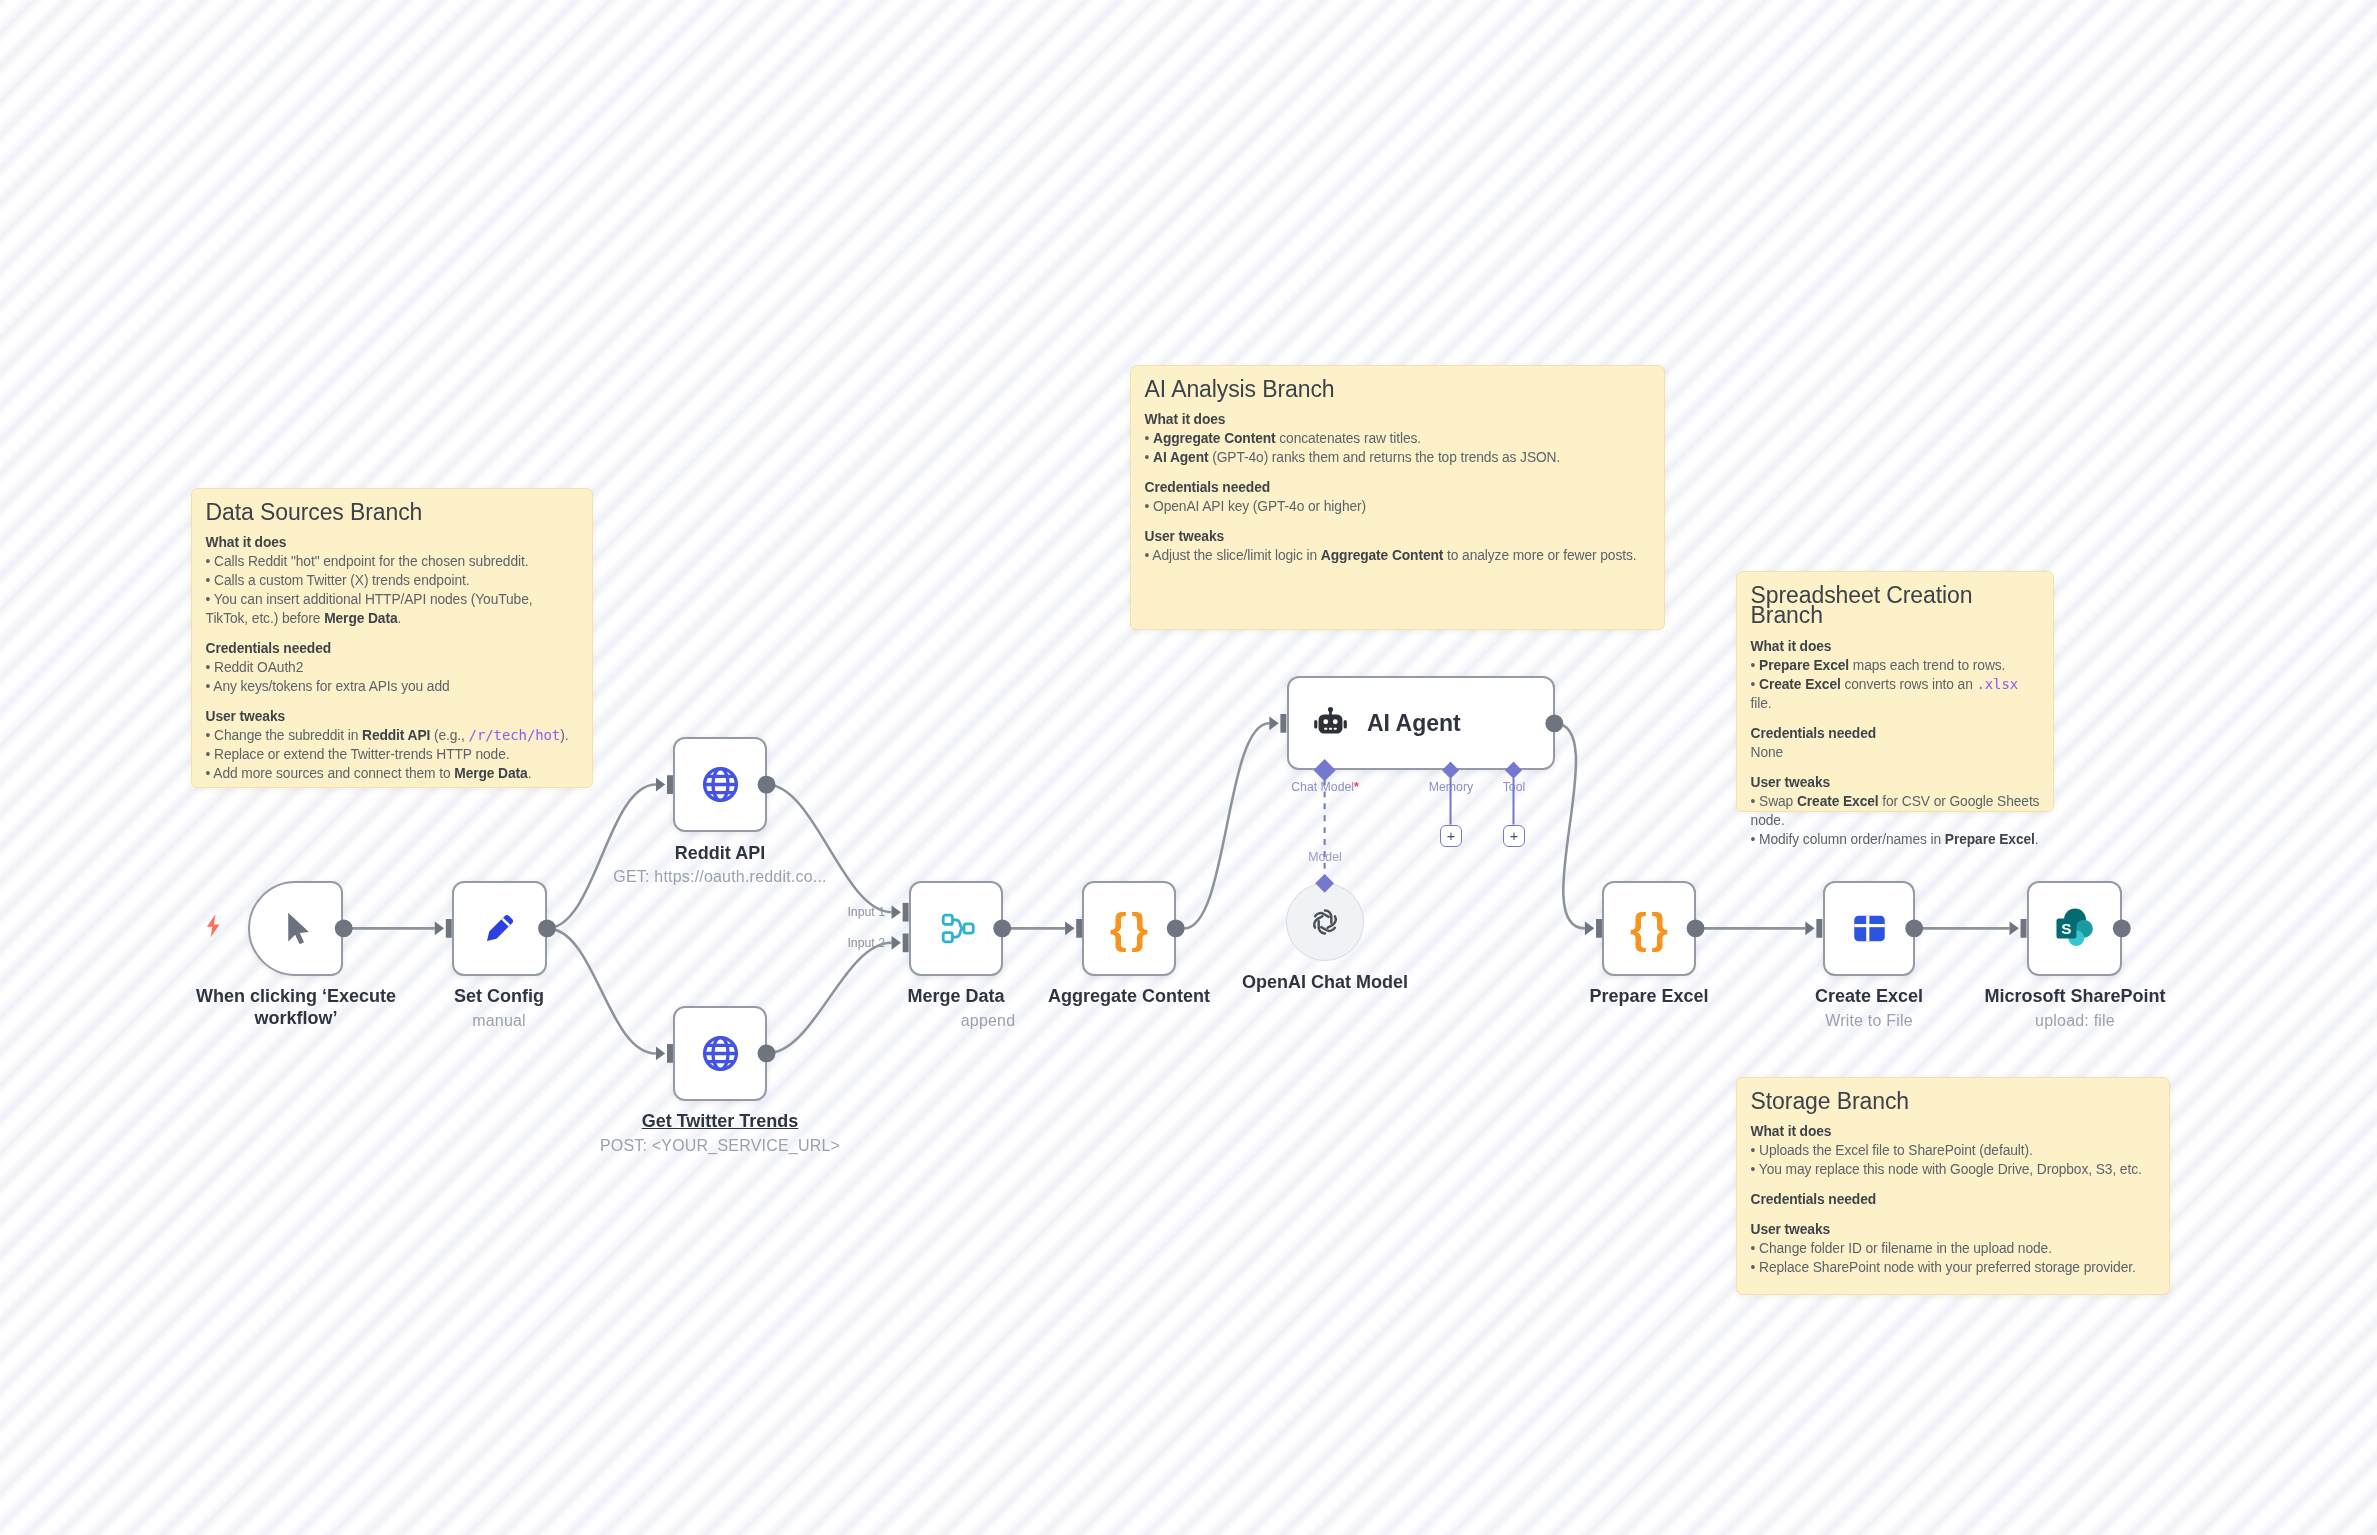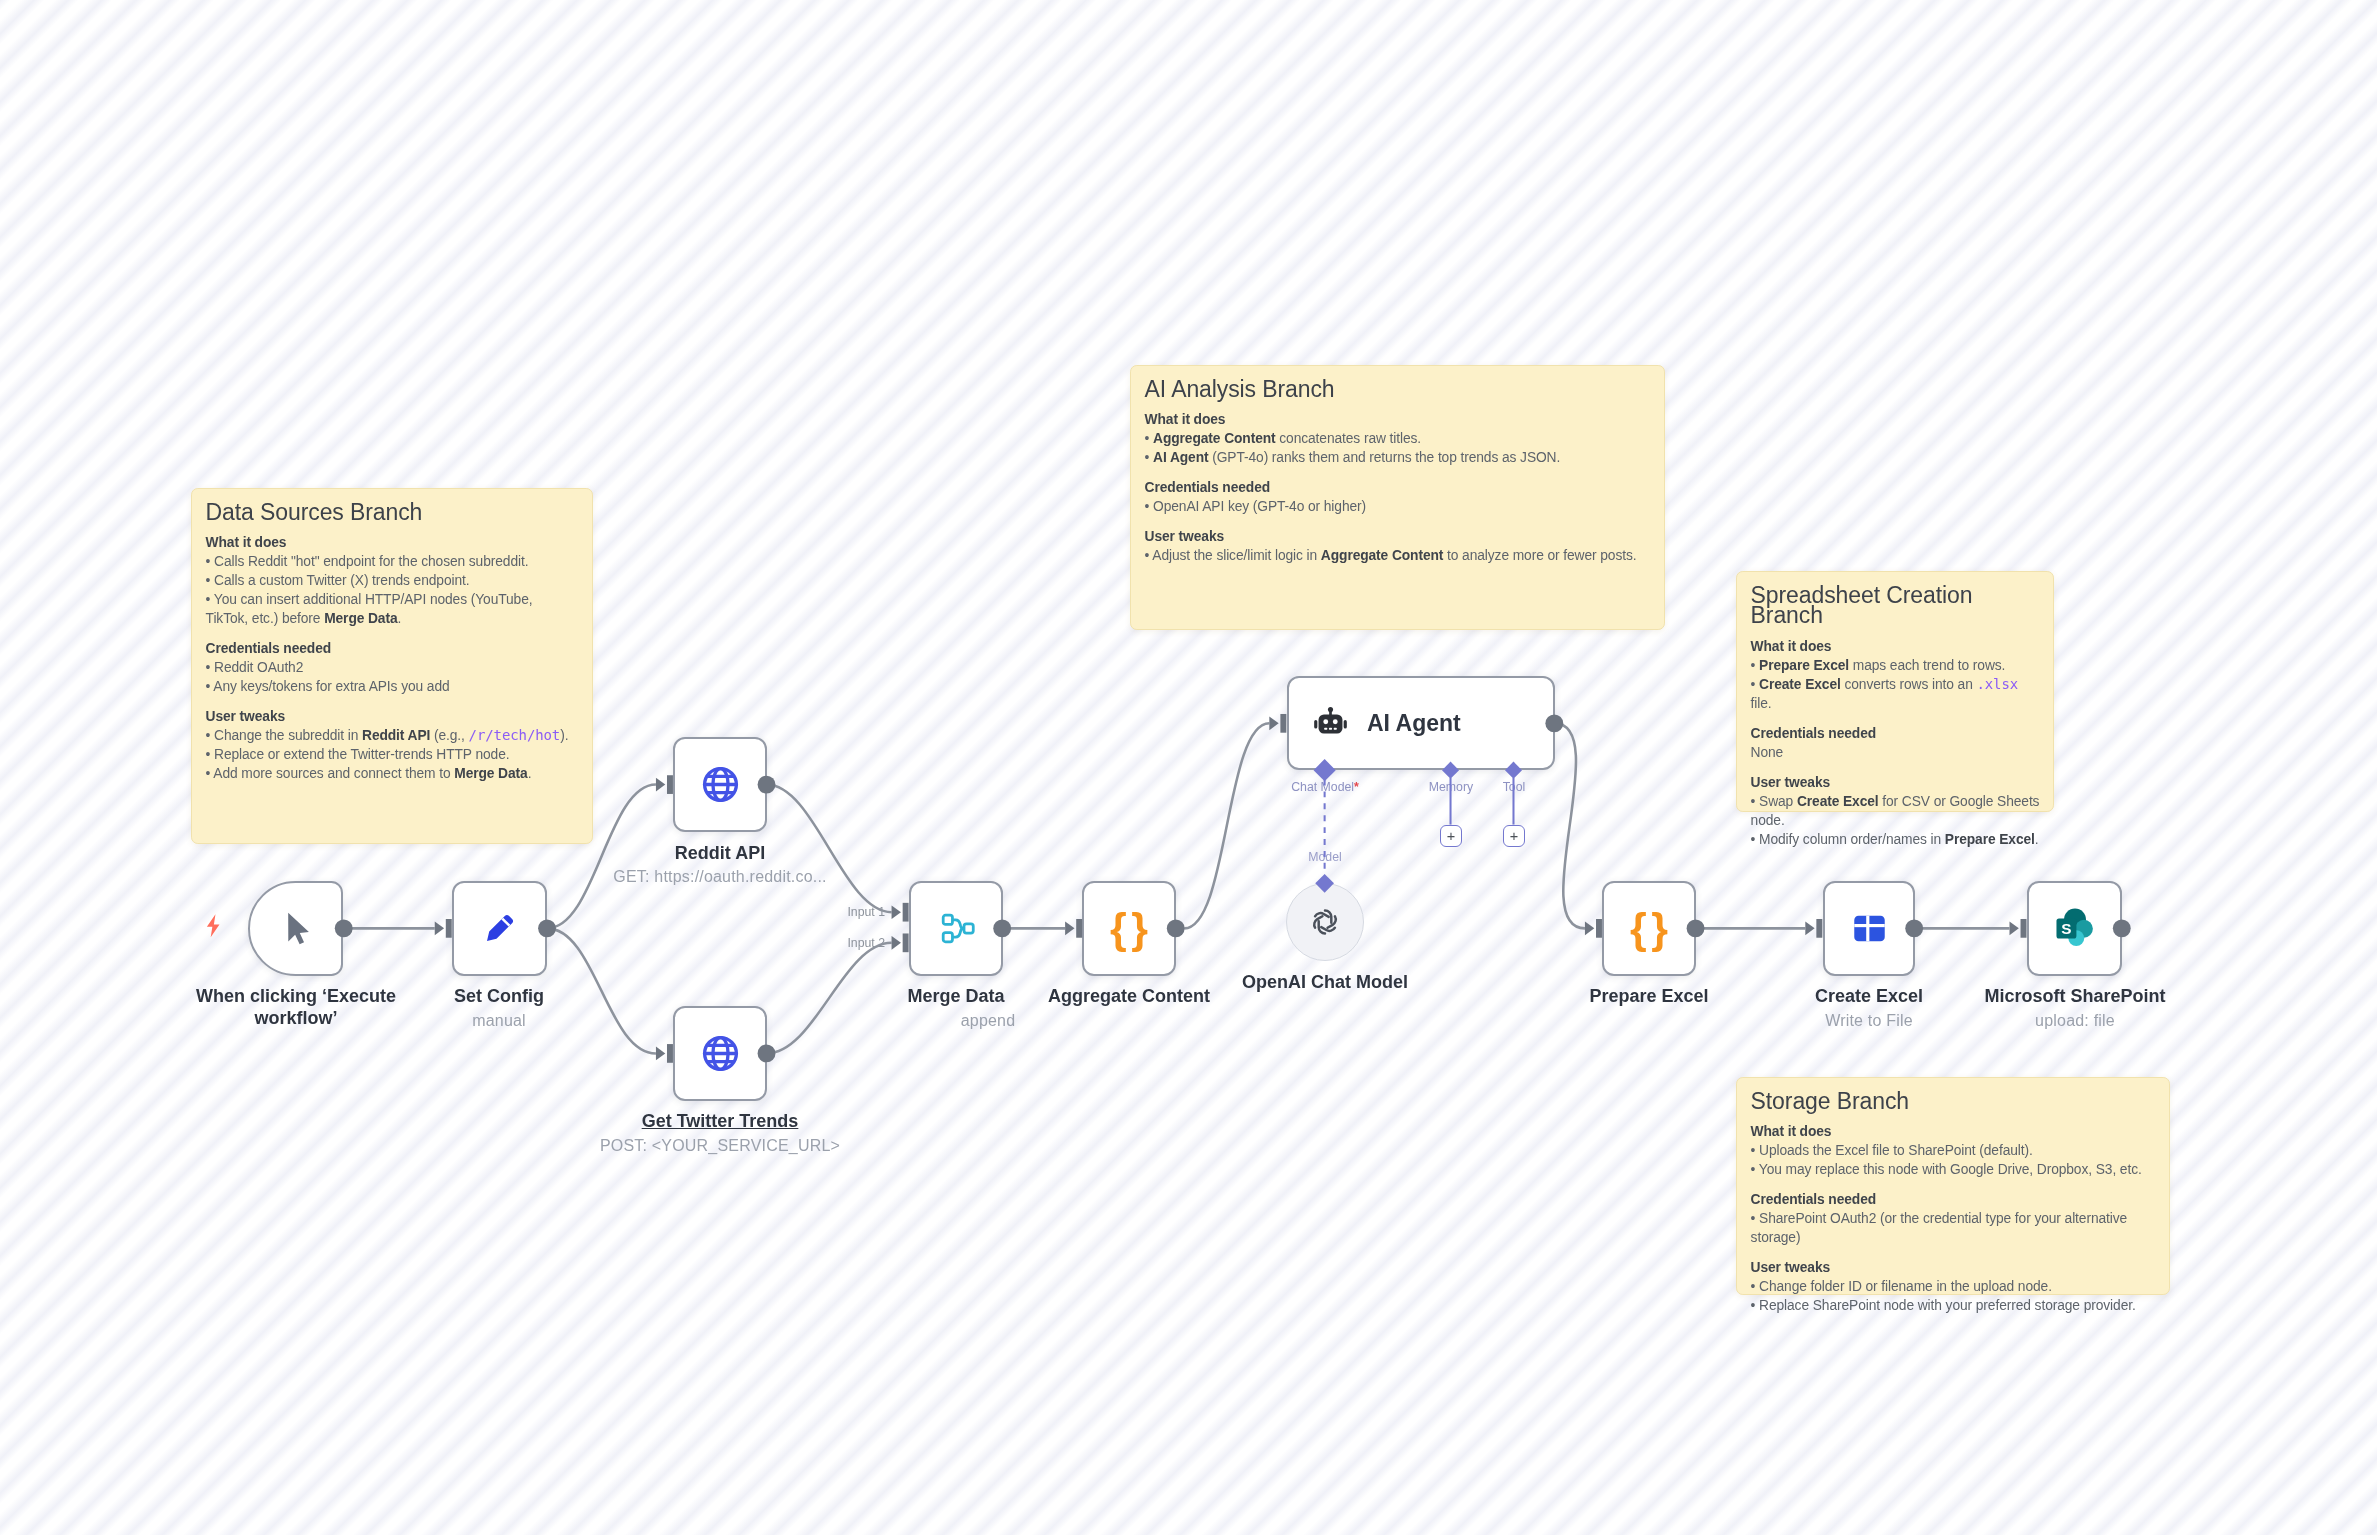--- a/index.html
+++ b/index.html
@@ -57,21 +57,21 @@
   .input-label{
     position:absolute;z-index:5;font-size:12.3px;color:#8d939c;transform:translate(-100%,-50%);
     white-space:nowrap;
   }
 </style>
 </head>
 <body>
 
 <div id="canvas">
   <div id="notes-layer">
-      <div class="sticky" style="left: 191px; top: 488px; width: 402px; height: 356px;">
+      <div class="sticky" style="left: 191px; top: 488px; width: 402px; height: 300px;">
         <div class="s-title">Data Sources Branch</div>
         <div class="s-head">What it does</div>
         <div class="s-line">• <span>Calls Reddit "hot" endpoint for the chosen subreddit.</span></div>
         <div class="s-line">• <span>Calls a custom Twitter (X) trends endpoint.</span></div>
         <div class="s-line">• <span>You can insert additional HTTP/API nodes (YouTube, TikTok, etc.) before </span><b>Merge Data</b><span>.</span></div>
         <div class="s-head">Credentials needed</div>
         <div class="s-line">• <span>Reddit OAuth2</span></div>
         <div class="s-line">• <span>Any keys/tokens for extra APIs you add</span></div>
         <div class="s-head">User tweaks</div>
         <div class="s-line">• <span>Change the subreddit in </span><b>Reddit API</b><span> (e.g., </span><span class="code">/r/tech/hot</span><span>).</span></div>
@@ -98,21 +98,20 @@
         <div class="s-head">User tweaks</div>
         <div class="s-line">• <span>Swap </span><b>Create Excel</b><span> for CSV or Google Sheets node.</span></div>
         <div class="s-line">• <span>Modify column order/names in </span><b>Prepare Excel</b><span>.</span></div>
       </div>
       <div class="sticky" style="left: 1736px; top: 1077px; width: 434px; height: 218px;">
         <div class="s-title">Storage Branch</div>
         <div class="s-head">What it does</div>
         <div class="s-line">• <span>Uploads the Excel file to SharePoint (default).</span></div>
         <div class="s-line">• <span>You may replace this node with Google Drive, Dropbox, S3, etc.</span></div>
         <div class="s-head">Credentials needed</div>
-        <div class="s-line">• <span>SharePoint OAuth2 (or the credential type for your alternative storage)</span></div>
         <div class="s-head">User tweaks</div>
         <div class="s-line">• <span>Change folder ID or filename in the upload node.</span></div>
         <div class="s-line">• <span>Replace SharePoint node with your preferred storage provider.</span></div>
       </div>
     </div>
   <div id="nodes-layer">
       <div class="node trigger" style="left: 248px; top: 881px; width: 95px; height: 95px;">
         <div class="icon-wrap">
           <svg viewBox="0 0 32 32" width="39" height="39" fill="#6a7280">
             <path d="M10 3 L10.1 26.6 L15.7 21.1 L19.4 28.9 L23 27.2 L19.5 19.7 L27 18.8 Z"></path>

